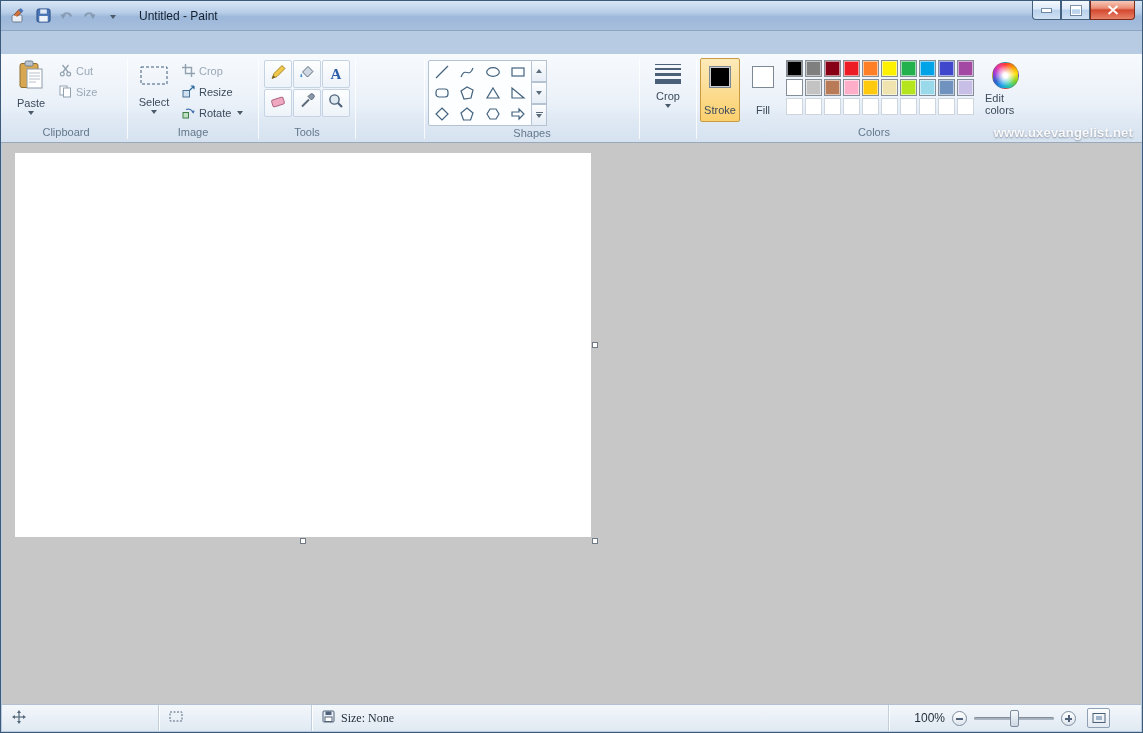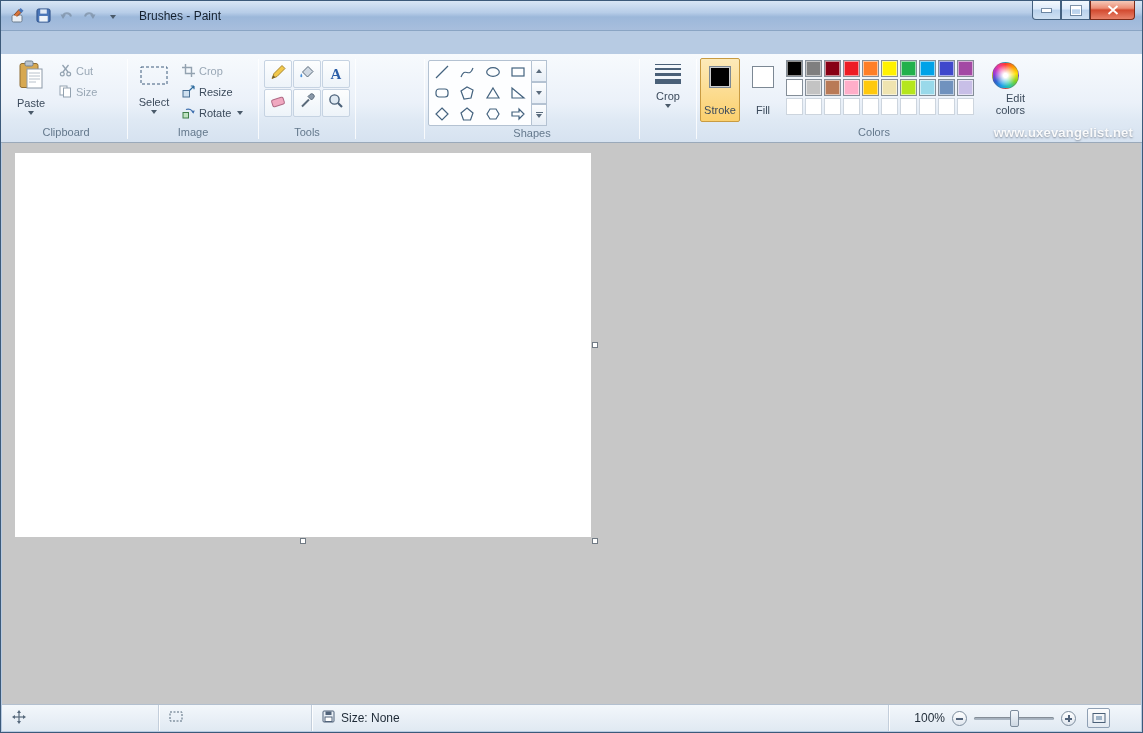--- a/index.html
+++ b/index.html
@@ -88,40 +88,40 @@
   .colorbtn.selected { background:linear-gradient(#fdeab9,#fbd06e); border:1px solid #c89b42; }
   .cswatch { width:22px; height:22px; border:1px solid #7c8894; box-shadow:inset 0 0 0 1px rgba(255,255,255,.8); }
   .clabel { font-size:11px; color:#3c4b5c; margin-top:16px; }
   .palette { display:grid; grid-template-columns:repeat(10,17px); grid-auto-rows:17px; gap:2px; margin-top:2px; }
   .swatch { width:17px; height:17px; border:1px solid #848e98; box-shadow:inset 0 0 0 1px rgba(255,255,255,.55); }
   .swatch.empty { border:1px solid #cdd5de; background:#fff; box-shadow:none; }
   .editbtn { width:56px; display:flex; flex-direction:column; align-items:center; padding-top:4px; }
   .wheel { width:27px; height:27px; border-radius:50%; border:1px solid rgba(90,100,115,.4);
     background:radial-gradient(circle,#fff 12%,rgba(255,255,255,0) 62%),
       conic-gradient(#ff3b30,#ff9500,#ffe000,#7ed321,#28c9a8,#19a0e8,#2f5fd0,#9b38d6,#f0369f,#ff3b30); }
-  .editlabel { font-size:11px; color:#3c4b5c; width:40px; text-align:right; line-height:12px; margin-top:3px; }
+  .editlabel { font-size:11px; color:#3c4b5c; width:40px; text-align:left; line-height:12px; margin-top:3px; }
   .watermark { position:absolute; right:9px; bottom:2px; font-size:13px; font-weight:bold;
     color:rgba(255,255,255,.92); text-shadow:0 1px 2px rgba(110,120,135,.8); letter-spacing:.2px; }
 
   
   .workspace { position:absolute; left:1px; right:1px; top:142px; bottom:28px; background:#c7c7c7; }
   .canvas { position:absolute; left:13px; top:10px; width:576px; height:384px; background:#fff; }
   .handle { position:absolute; width:6px; height:6px; background:#fff; border:1px solid #707a84; }
   .h-right { left:590px; top:199px; }
   .h-bottom { left:298px; top:395px; }
   .h-corner { left:590px; top:395px; }
 
   
   .statusbar { position:absolute; left:1px; right:1px; bottom:1px; height:27px;
     background:linear-gradient(#f3f7fb,#e0e9f2); border-top:1px solid #b3c0cf;
     display:flex; align-items:center; font-size:12px; color:#1e2a36; }
   .ssec { height:100%; display:flex; align-items:center; gap:6px; padding:0 10px;
     border-right:1px solid #c3cedb; box-shadow:1px 0 0 rgba(255,255,255,.9); }
   .ssec.s1 { width:157px; } .ssec.s2 { width:153px; } .ssec.s3 { width:153px; }
-  .ssec.s4 { flex:1; border-right:none; box-shadow:none; }
+  .ssec.s4 { flex:1; border-right:none; box-shadow:none;font-family:Liberation Serif, serif; }
   .zoomsec { height:100%; width:253px; display:flex; align-items:center; gap:7px; padding:0 8px 0 20px;
     border-left:1px solid #c3cedb; box-shadow:inset 1px 0 0 rgba(255,255,255,.9); }
   .zoom-text { width:36px; text-align:right; }
   .zbtn { width:15px; height:15px; border-radius:50%; border:1px solid #7d8d9d;
     background:linear-gradient(#fff,#dfe6ee); position:relative; }
   .zbtn .h { position:absolute; left:3px; right:3px; top:6px; height:2px; background:#51637a; }
   .zbtn .v { position:absolute; top:3px; bottom:3px; left:6px; width:2px; background:#51637a; }
   .slider { position:relative; width:80px; height:17px; }
   .slider .track { position:absolute; left:0; right:0; top:7px; height:3px; background:#aab6c3; border-radius:2px; box-shadow:inset 0 1px 1px rgba(0,0,0,.25); }
   .slider .thumb { position:absolute; left:36px; top:0; width:9px; height:17px; border:1px solid #7c8b9b; border-radius:2px;
@@ -159,21 +159,21 @@
       <span class="qat-btn dim">
         <svg width="15" height="13" viewBox="0 0 15 13">
           <path d="M10.5 6.5 C10 3.5, 4 3, 3 7.5" stroke="#6d7e90" stroke-width="2" fill="none"></path>
           <path d="M13.5 5.5 L8 5.5 L11 10 Z" fill="#6d7e90"></path>
         </svg>
       </span>
       <span class="qat-btn">
           <span class="dd"></span>
         </span>
     </div>
-    <span class="title-text">Brushes - Paint</span>
+    <span class="title-text">Untitled - Paint</span>
     <div class="winbtns">
       <div class="winbtn">
           <span class="glyph-min"></span>
         </div>
       <div class="winbtn">
           <span class="glyph-max"></span>
         </div>
       <div class="winbtn close">
         <svg width="12" height="10" viewBox="0 0 12 10">
           <path d="M1.5 1 L10.5 9 M10.5 1 L1.5 9" stroke="#fff" stroke-width="1.8"></path>

